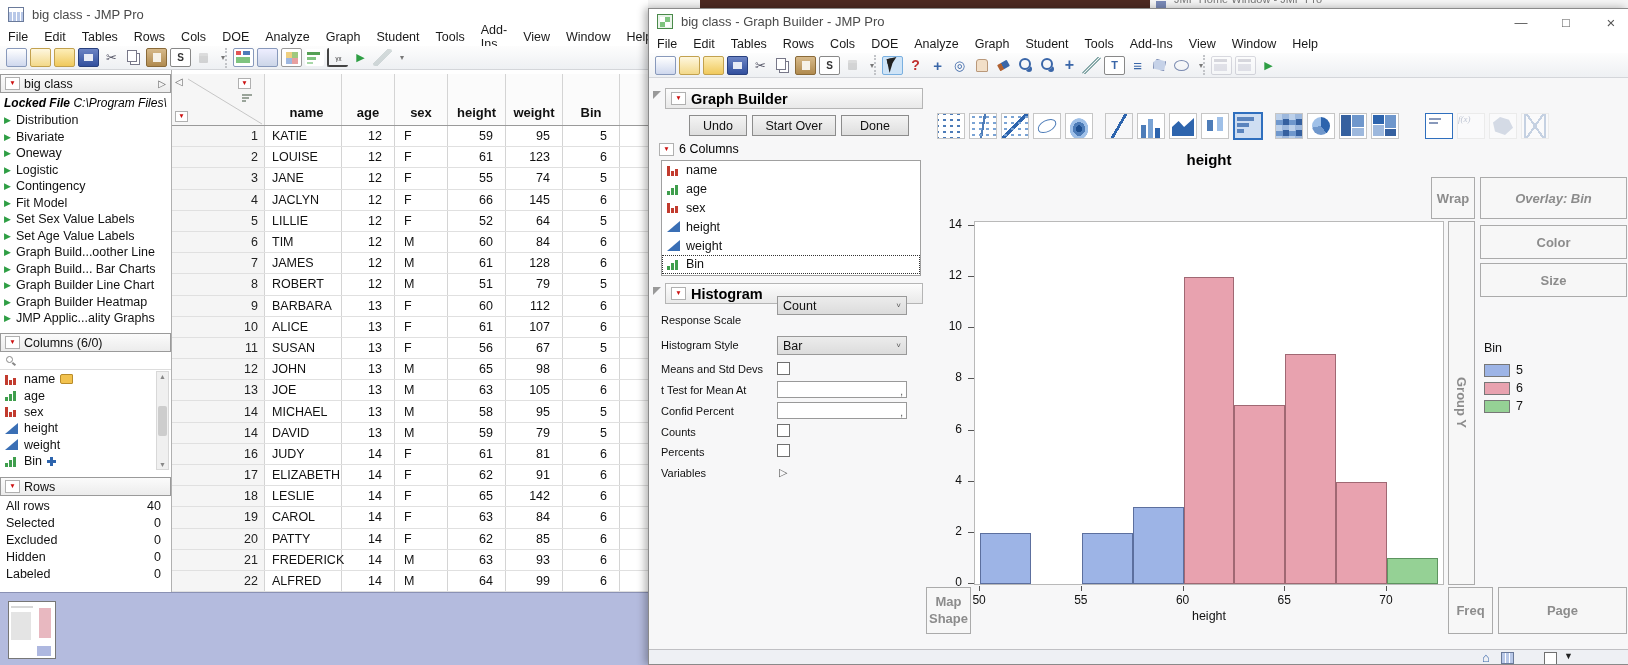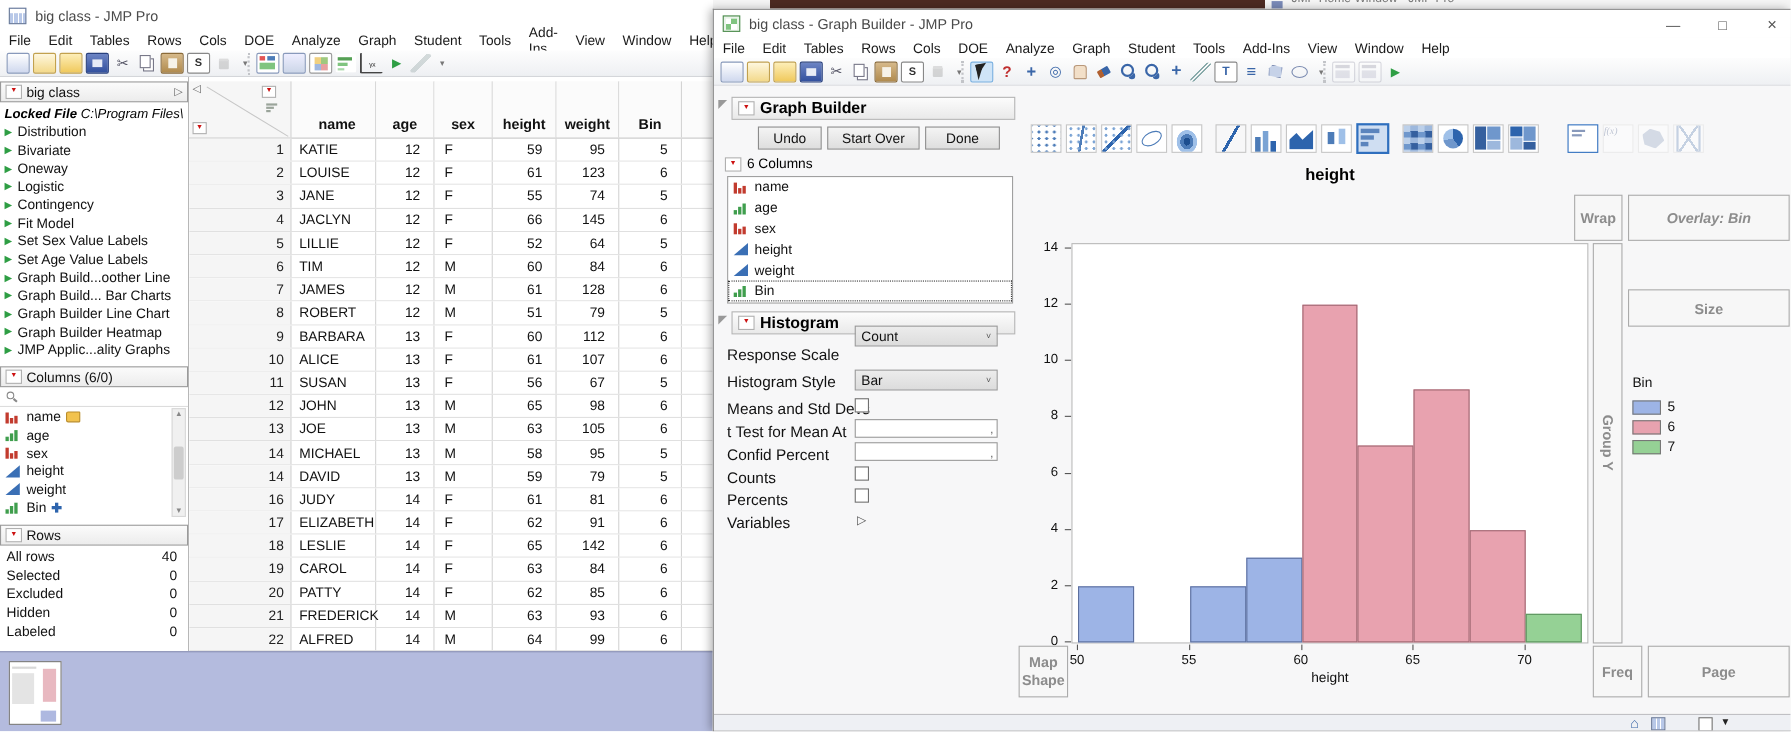--- a/index.html
+++ b/index.html
@@ -125,21 +125,21 @@
   
   .gbheader{display:flex;align-items:center;gap:5px;background:linear-gradient(#fcfcfc,#e9e9e9);
     border:1px solid #b5b5b5;padding:0 5px;}
   .gbheader .gbt{font-weight:bold;font-size:14.5px;color:#000;}
   .collapse-tri{width:0;height:0;border-top:8px solid #999;border-right:8px solid transparent;}
   .jbtn{background:linear-gradient(#f4f4f4,#dedede);border:1px solid #8c8c8c;font-size:12.5px;color:#111;
     display:inline-flex;align-items:center;justify-content:center;height:21px;}
   .collist{background:#fff;border:1px solid #a0a0a0;}
   .collist .sidebar-colrow{height:18.8px;}
   .sidebar-colrow[data-selected="true"]{outline:1px dotted #333;outline-offset:-1px;}
-  .frmlabel{font-size:14px;color:#111;}
+  .frmlabel{font-size:11px;color:#111;}
   .dropdown{background:linear-gradient(#ececec,#dcdcdc);border:1px solid #999;font-size:12.5px;color:#111;
     display:flex;align-items:center;padding:0 5px;height:19px;}
   .dropdown .dv{flex:1;}
   .dropdown .chev{font-size:8px;color:#555;}
   .jinput{background:#fff;border:1px solid #999;height:17px;display:flex;align-items:flex-end;justify-content:flex-end;
     font-size:10px;color:#555;padding:0 3px;}
   .jcheck{width:13px;height:13px;background:#fff;border:1px solid #707070;display:inline-block;}
 
   
   .picon{width:26px;height:24px;border:1px solid #c6c6c6;background:#fff;display:inline-block;position:relative;flex:none;}
@@ -886,20 +886,21 @@
           <div class="hbar" style="left: 106.826px; width: 50.8696px; top: 310.87px; height: 51.1299px; background: rgb(157, 180, 230); border-color: rgb(92, 111, 158);"></div>
           <div class="hbar" style="left: 157.696px; width: 50.8696px; top: 285.305px; height: 76.6949px; background: rgb(157, 180, 230); border-color: rgb(92, 111, 158);"></div>
           <div class="hbar" style="left: 208.565px; width: 50.8696px; top: 55.2203px; height: 306.78px; background: rgb(232, 162, 175); border-color: rgb(160, 104, 115);"></div>
           <div class="hbar" style="left: 259.435px; width: 50.8696px; top: 183.045px; height: 178.955px; background: rgb(232, 162, 175); border-color: rgb(160, 104, 115);"></div>
           <div class="hbar" style="left: 310.304px; width: 50.8696px; top: 131.915px; height: 230.085px; background: rgb(232, 162, 175); border-color: rgb(160, 104, 115);"></div>
           <div class="hbar" style="left: 361.174px; width: 50.8696px; top: 259.74px; height: 102.26px; background: rgb(232, 162, 175); border-color: rgb(160, 104, 115);"></div>
           <div class="hbar" style="left: 412.043px; width: 50.8696px; top: 336.435px; height: 25.565px; background: rgb(149, 209, 149); border-color: rgb(93, 148, 95);"></div>
         </div>
       <div class="zone abs" style="left:799px;top:143px;width:27px;height:364px;writing-mode:vertical-rl;">Group Y</div>
 
+      <div class="zone abs" style="left:831px;top:147px;width:147px;height:34px;">Color</div>
       <div class="zone abs" style="left:831px;top:185px;width:147px;height:34px;">Size</div>
 
       <div class="abs" style="left:835px;top:263px;width:140px;">
         <div style="font-size:12.5px;color:#111;margin-bottom:6px;">Bin</div>
         <div>
 
         <div class="legend-row">
             <span class="legend-swatch" style="background: rgb(157, 180, 230);"></span>
             <span>5</span>
           </div>

